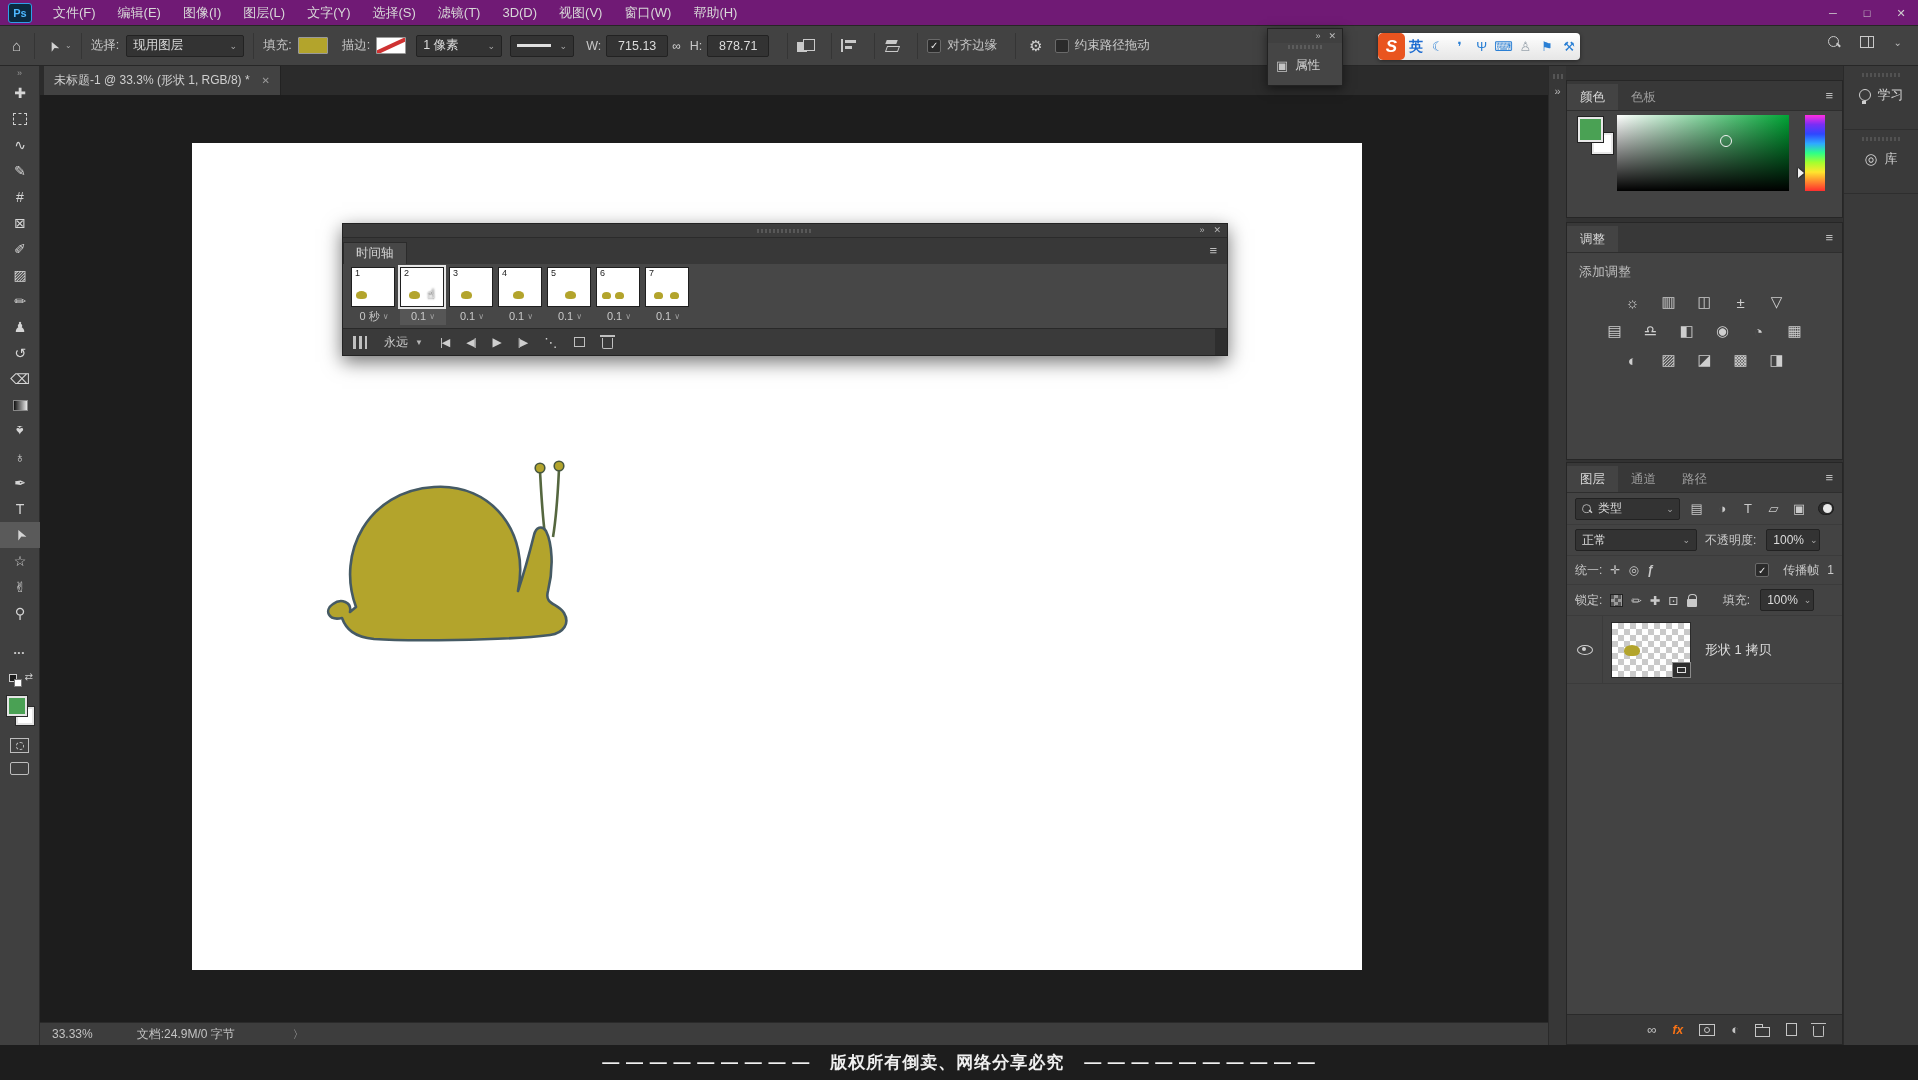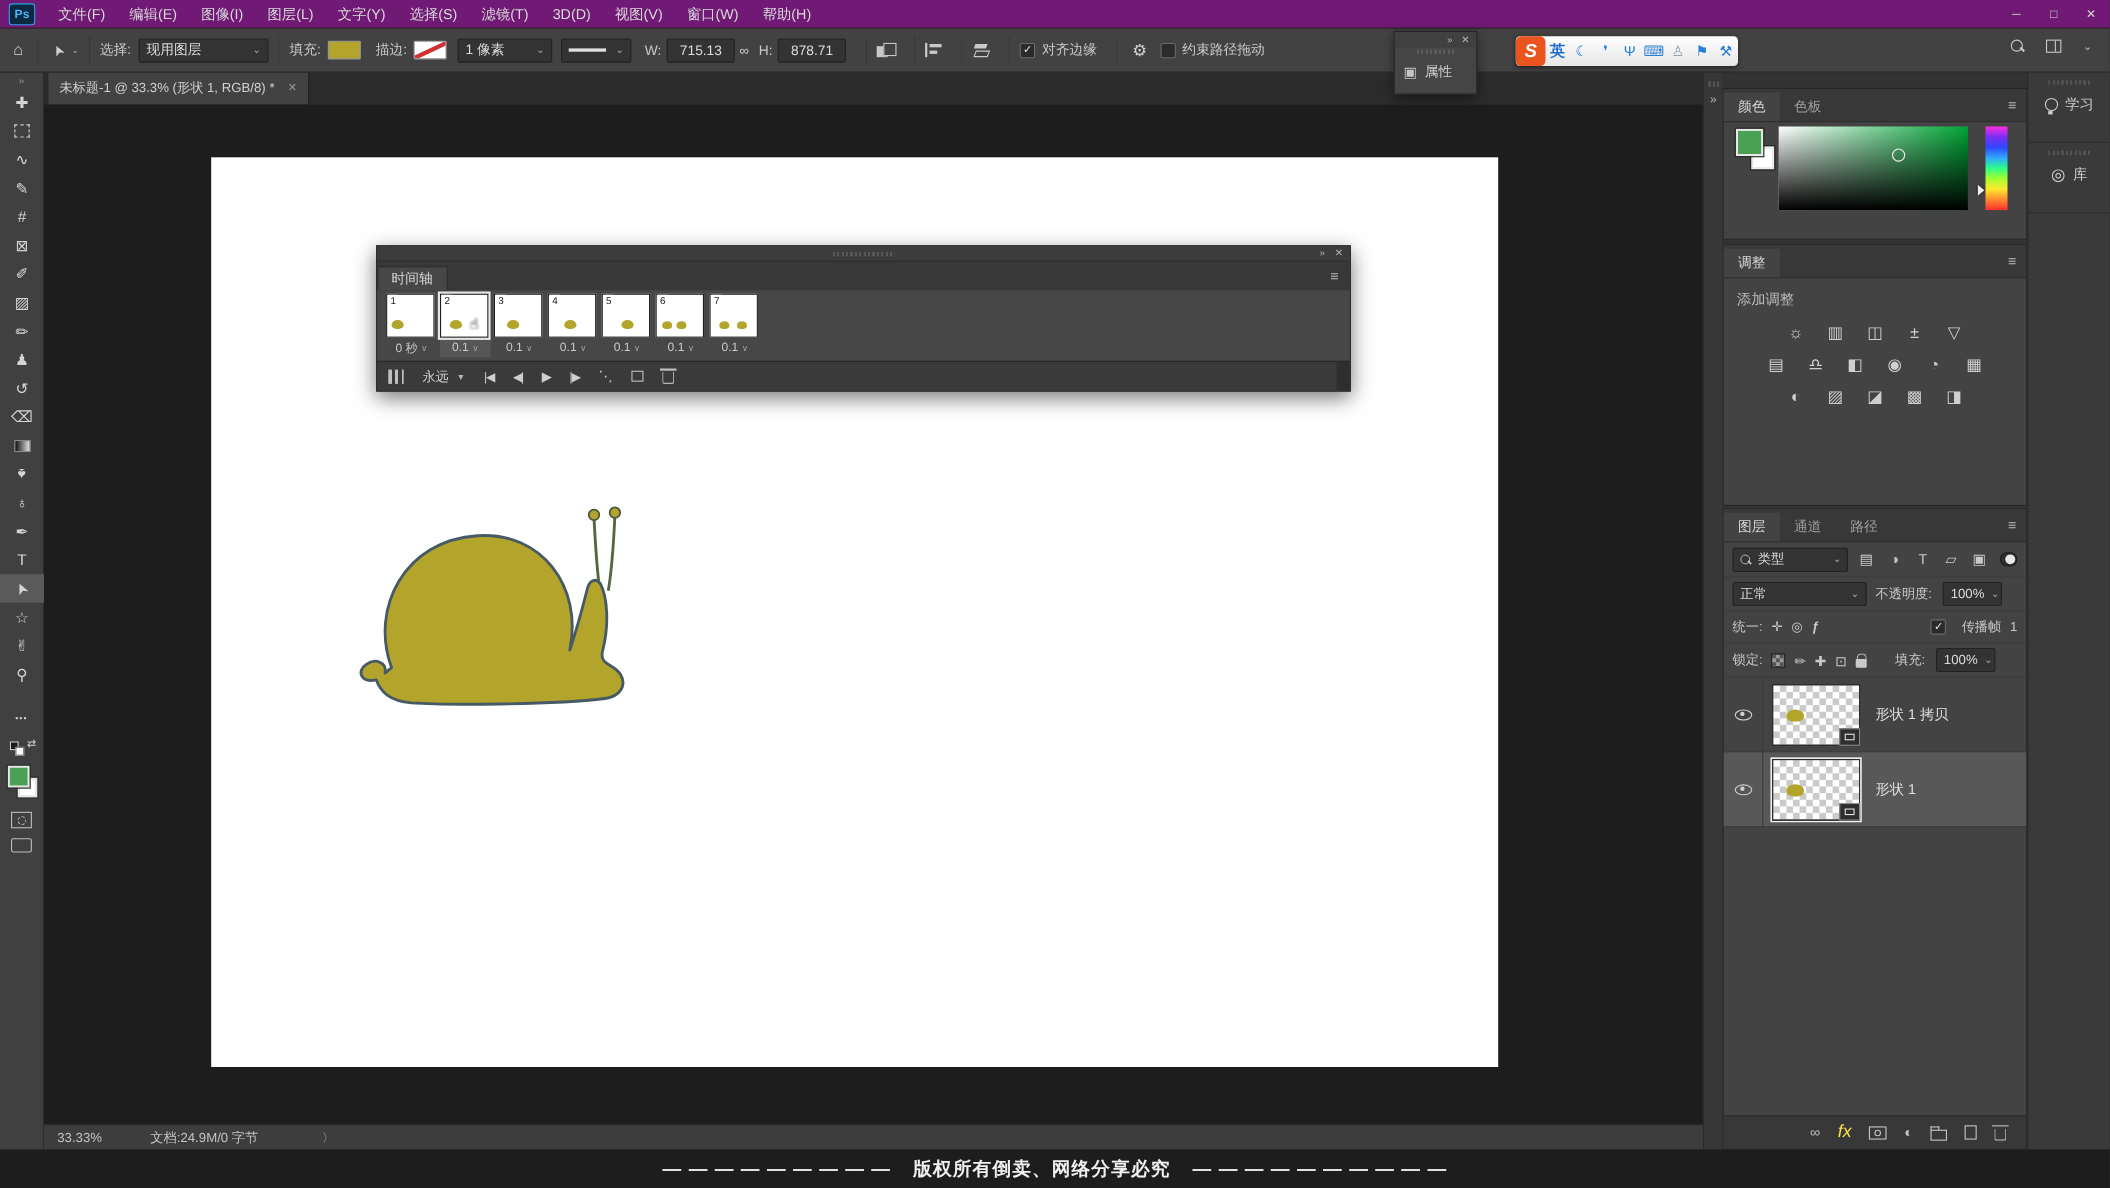--- a/index.html
+++ b/index.html
@@ -181,21 +181,21 @@
   .lthumb{position:relative;width:80px;height:56px;margin-left:8px;border:1px solid #2a2a2a;background:conic-gradient(#cacaca 25%,#fff 0 50%,#cacaca 0 75%,#fff 0);background-size:12px 12px}
   .lthumb.white{background:#fff}
   .layerrow.sel .lthumb{box-shadow:0 0 0 1.5px #f0f0f0}
   .lblob{position:absolute;left:12px;top:22px;width:16px;height:11px;background:#b3a42c;border-radius:55% 55% 45% 45%}
   .lbadge{position:absolute;right:-1px;bottom:-1px;width:19px;height:16px;background:#2e2e2e;border:1px solid #8a8a8a;display:flex;align-items:center;justify-content:center}
   .lbadge i{display:block;width:9px;height:6px;border:1.3px solid #e0e0e0}
   .lname{margin-left:14px;font-size:13px;color:#dedede}
   .llock{position:absolute;right:32px}
   .ly-bottom{position:absolute;left:0;right:0;bottom:0;height:30px;background:#383838;border-top:1px solid #2a2a2a;display:flex;align-items:center;justify-content:flex-end;gap:16px;padding-right:18px}
   .lb-ico{font-size:13px;color:#c5c5c5}
-  .lb-fx{font-style:italic;font-weight:normal;font-size:16px;color:#fde047}
+  .lb-fx{font-style:italic;font-weight:bold;font-size:12px;color:#f97316}
   .maskico{position:relative;width:16px;height:12px;border:1.4px solid #c5c5c5;display:flex;align-items:center;justify-content:center}
   .maskico i{display:block;width:6px;height:6px;border:1.2px solid #c5c5c5;border-radius:50%}
   .folderico{position:relative;width:15px;height:10px;border:1.4px solid #c5c5c5;margin-top:4px}
   .folderico::before{content:"";position:absolute;left:-1px;top:-4px;width:6px;height:3px;border:1.4px solid #c5c5c5;border-bottom:none}
   .pageico{position:relative;width:11px;height:13px;border:1.4px solid #c5c5c5}
 
   
   .side-col{position:absolute;left:277px;top:0;width:75px;height:979px;background:#3a3a3a;border-left:1px solid #2a2a2a}
   .side-btn{height:64px;border-bottom:1px solid #2e2e2e;padding-top:7px}
   .side-grip{width:38px;height:4px;margin:0 auto 9px;background:repeating-linear-gradient(90deg,#525252 0 2px,transparent 2px 4px)}
@@ -648,32 +648,20 @@
           <span class="eye"></span>
         </div>
       <div class="lthumb">
         <span class="lblob"></span>
         <span class="lbadge">
             <i></i>
           </span>
       </div>
       <span class="lname">形状 1 拷贝</span>
     </div>
-    <div class="layerrow sel">
-      <div class="eyecell">
-          <span class="eye"></span>
-        </div>
-      <div class="lthumb">
-        <span class="lblob"></span>
-        <span class="lbadge">
-            <i></i>
-          </span>
-      </div>
-      <span class="lname">形状 1</span>
-    </div>
 
     <div class="ly-bottom">
       <span class="lb-ico">∞</span>
       <span class="lb-fx">fx</span>
       <span class="maskico">
           <i></i>
         </span>
       <span class="lb-ico">◐</span>
       <span class="folderico"></span>
       <span class="pageico"></span>

